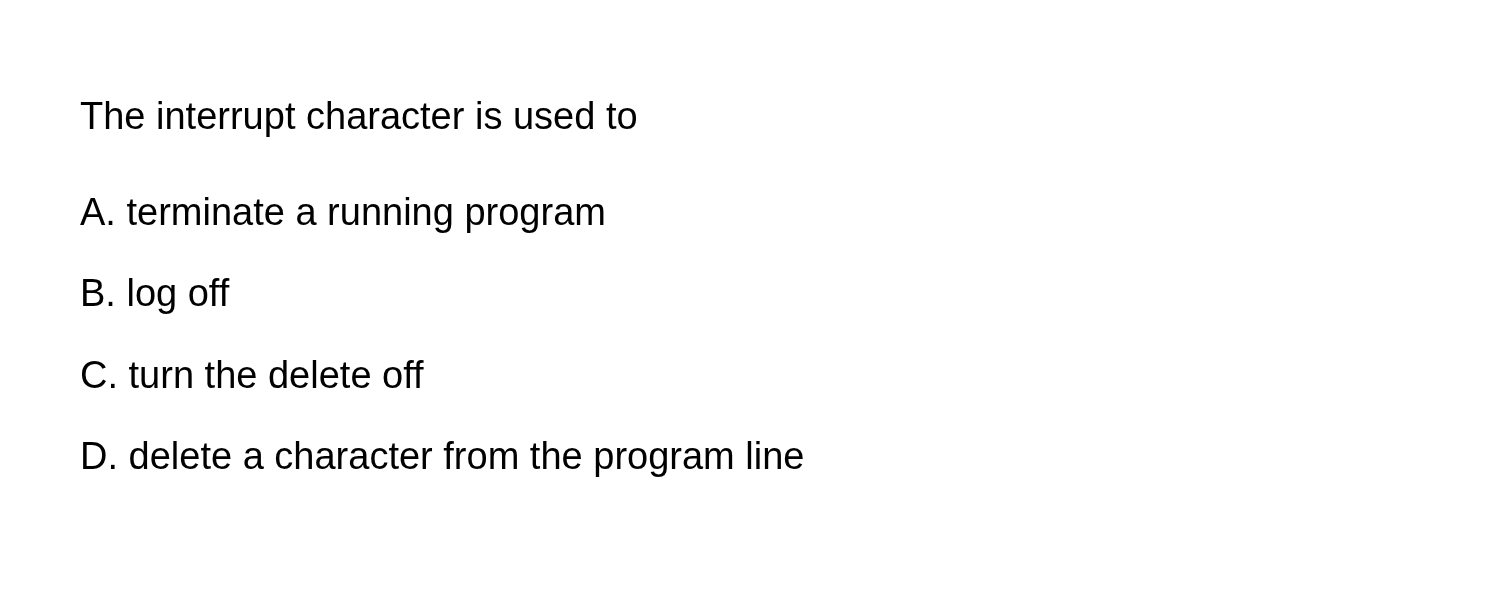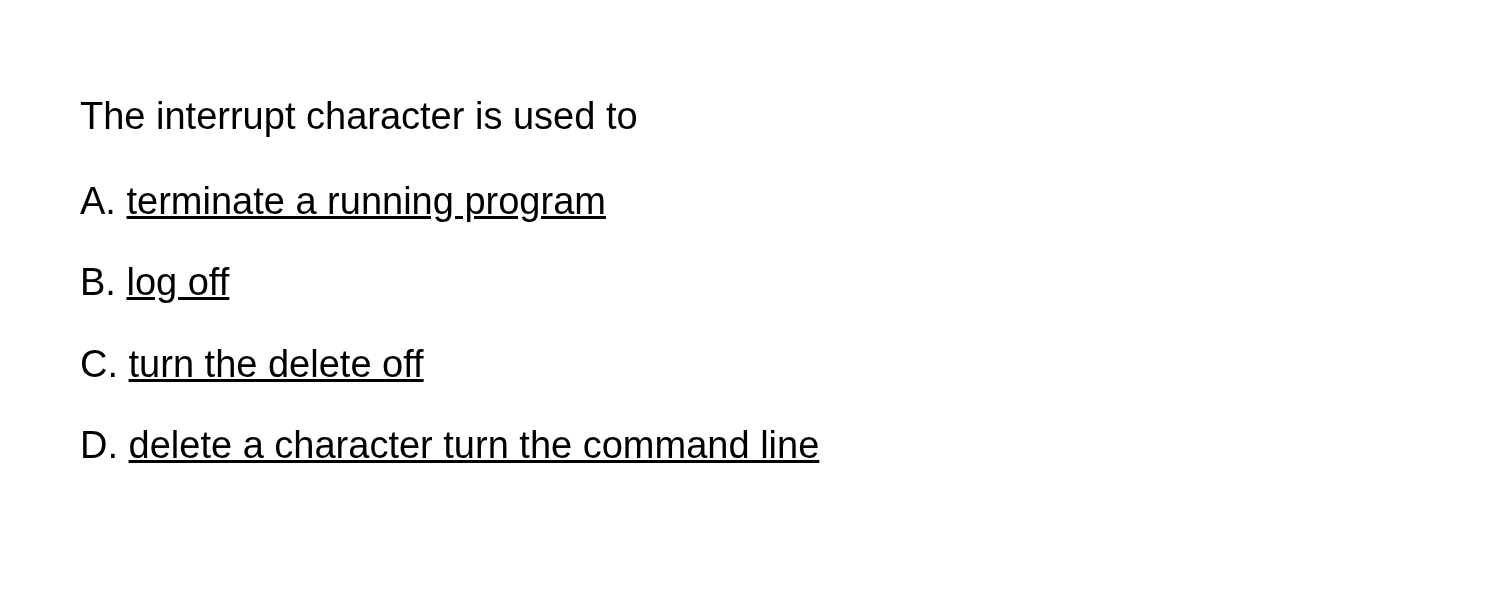--- a/index.html
+++ b/index.html
@@ -11,35 +11,34 @@
       width: 1500px;
       height: 600px;
       background: #ffffff;
       font-family: -apple-system, BlinkMacSystemFont, "Segoe UI", Helvetica, Arial, sans-serif;
       padding: 90px 80px;
       color: #000000;
     }
     .question {
       font-size: 38px;
       line-height: 1.4;
-      margin-bottom: 32px;
+      margin-bottom: 43px;
       font-weight: 400;
     }
     .option {
       font-size: 38px;
       line-height: 1.4;
       margin-bottom: 28px;
       font-weight: 400;
     }
     .option-letter {
       display: inline;
     }
     .option-text {
       display: inline;
-      text-decoration: underline;
     }
   </style>
 </head>
 <body>
 
 <div class="question">The interrupt character is used to</div>
 
 <div class="option">
   <span class="option-letter">A.</span>
   <span class="option-text">terminate a running program</span>
@@ -50,14 +49,14 @@
   <span class="option-text">log off</span>
 </div>
 
 <div class="option">
   <span class="option-letter">C.</span>
   <span class="option-text">turn the delete off</span>
 </div>
 
 <div class="option">
   <span class="option-letter">D.</span>
-  <span class="option-text">delete a character turn the command line</span>
+  <span class="option-text">delete a character from the program line</span>
 </div>
 
 </body></html>

